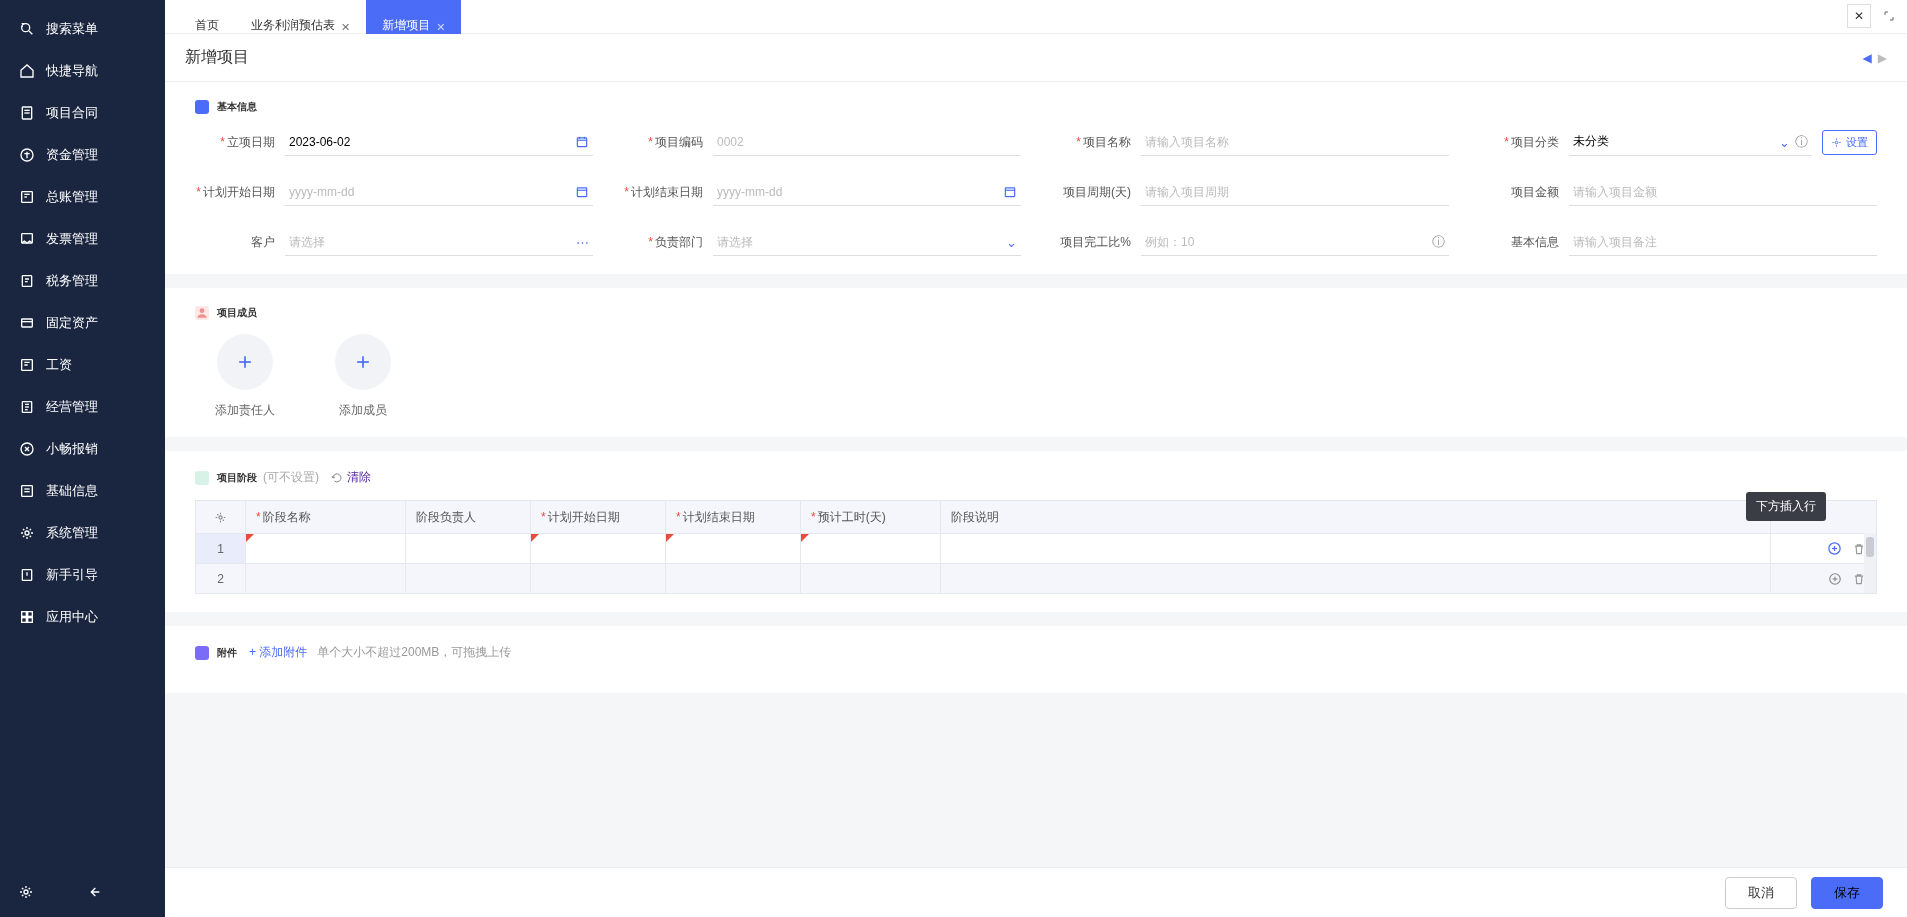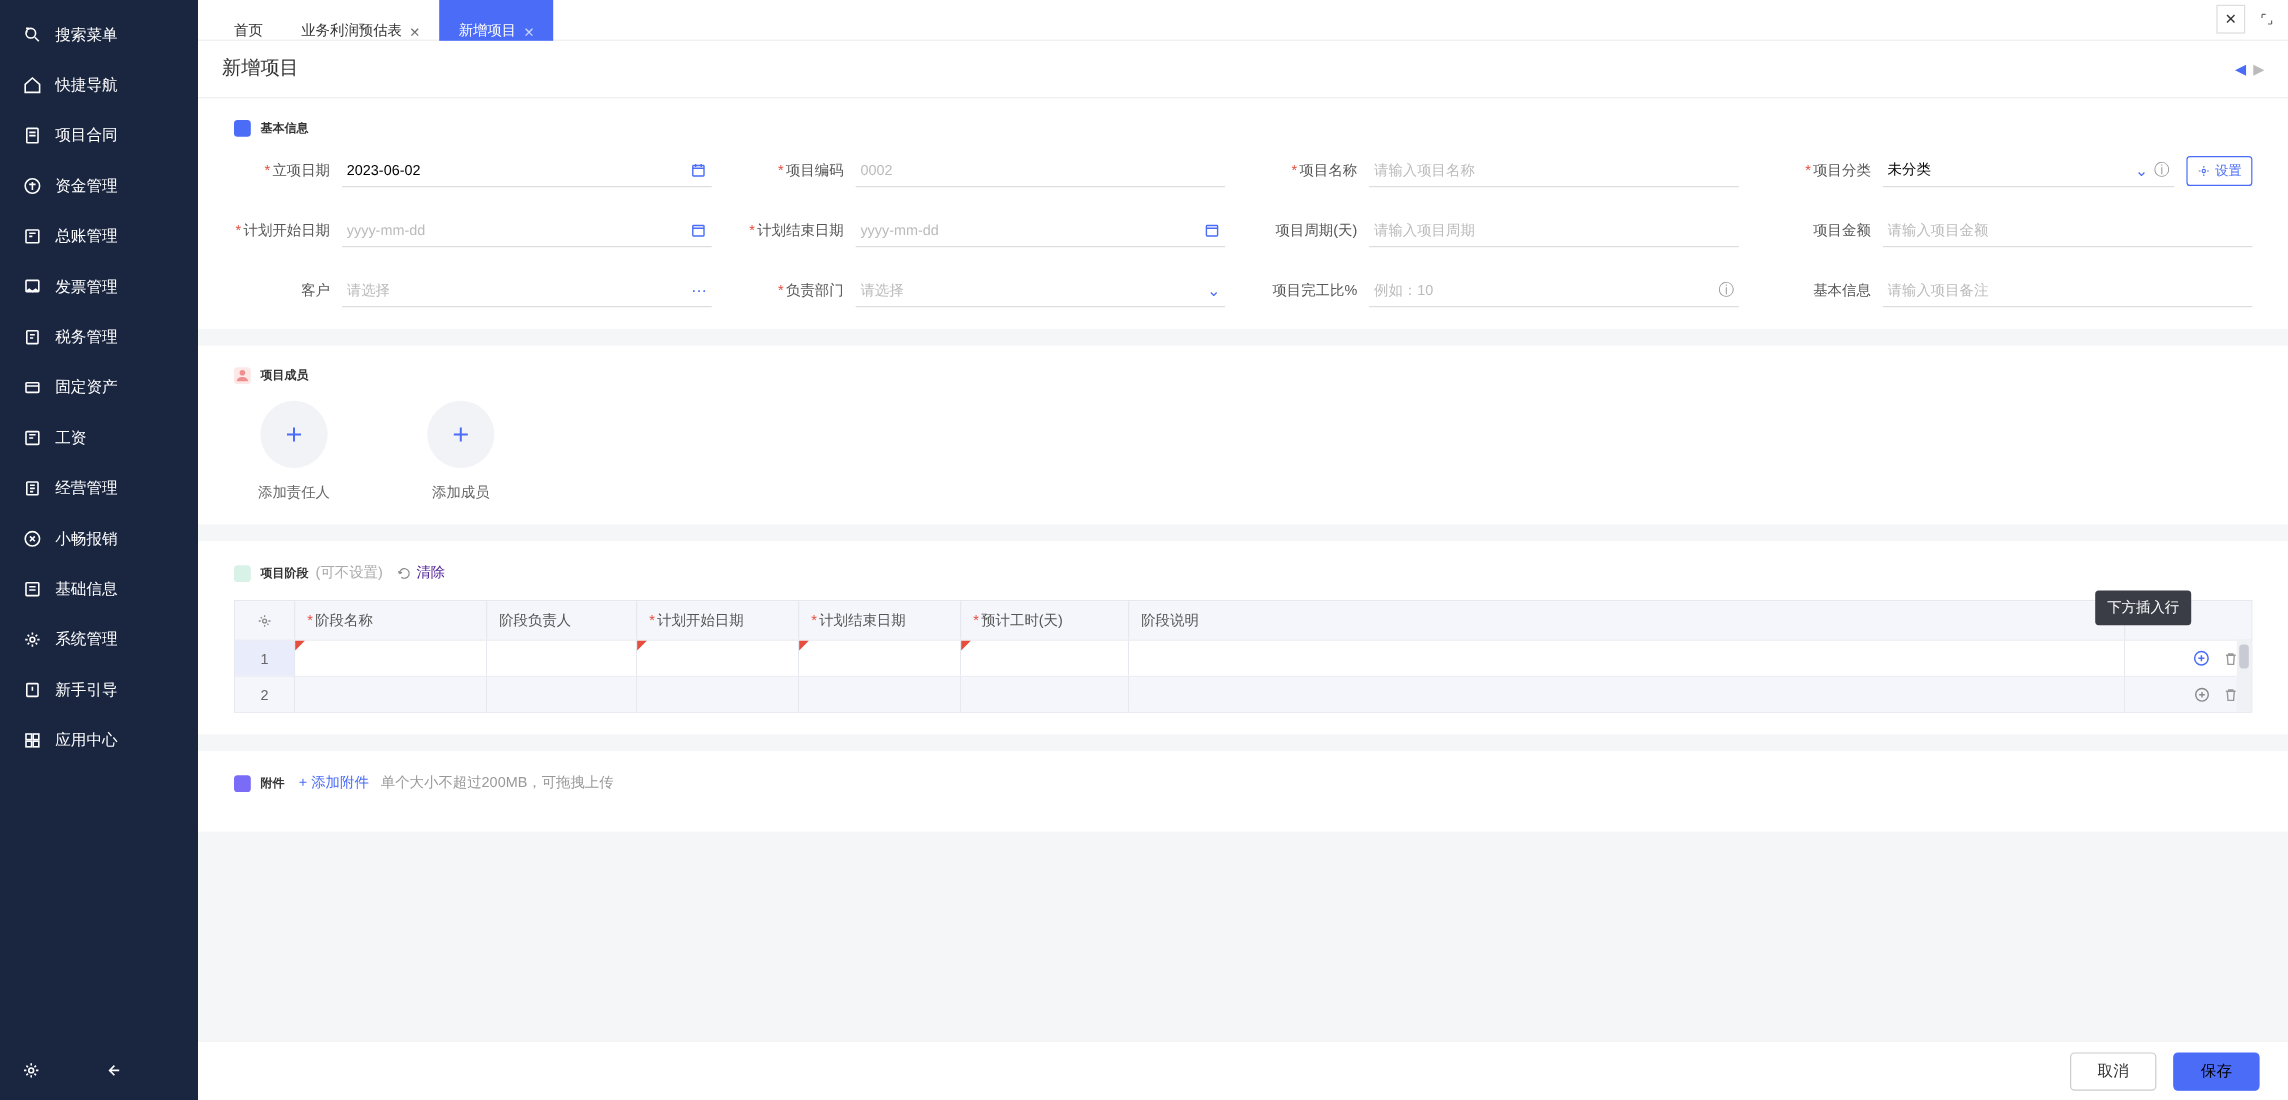--- a/index.html
+++ b/index.html
@@ -54,21 +54,21 @@
 .field .control { flex: 1; position: relative; }
 .field .control input, .field .control .select {
   width: 100%; height: 28px; border: none; border-bottom: 1px solid #ddd; padding: 0 28px 0 4px; font-size: 12px; outline: none; background: transparent;
 }
 .field .control input::placeholder { color: #bbb; }
 .field .control .suffix { position: absolute; right: 4px; top: 50%; transform: translateY(-50%); color: #4a6cf7; cursor: pointer; font-size: 13px; }
 .field .control .suffix.gray { color: #999; }
 .field .settings-btn { margin-left: 10px; border: 1px solid #4a6cf7; color: #4a6cf7; padding: 4px 8px; border-radius: 3px; font-size: 11px; cursor: pointer; display: flex; align-items: center; gap: 4px; }
 
 
-.members { display: flex; gap: 81px; padding-left: 20px; }
+.members { display: flex; gap: 60px; padding-left: 20px; }
 .member-add { display: flex; flex-direction: column; align-items: center; gap: 12px; cursor: pointer; }
 .member-add .circle { width: 56px; height: 56px; border-radius: 50%; background: #f2f3f7; display: flex; align-items: center; justify-content: center; color: #4a6cf7; font-size: 22px; }
 .member-add .cap { font-size: 12px; color: #666; }
 
 
 .stage-table { border: 1px solid #e6e8ef; position: relative; }
 .stage-head { display: flex; background: #f4f6fb; height: 32px; align-items: stretch; }
 .stage-head .cell { border-right: 1px solid #e6e8ef; display: flex; align-items: center; padding: 0 10px; font-size: 12px; color: #555; }
 .stage-head .cell .req { color: #e74c3c; margin-right: 2px; }
 .stage-body .row { display: flex; height: 30px; border-top: 1px solid #e6e8ef; }

